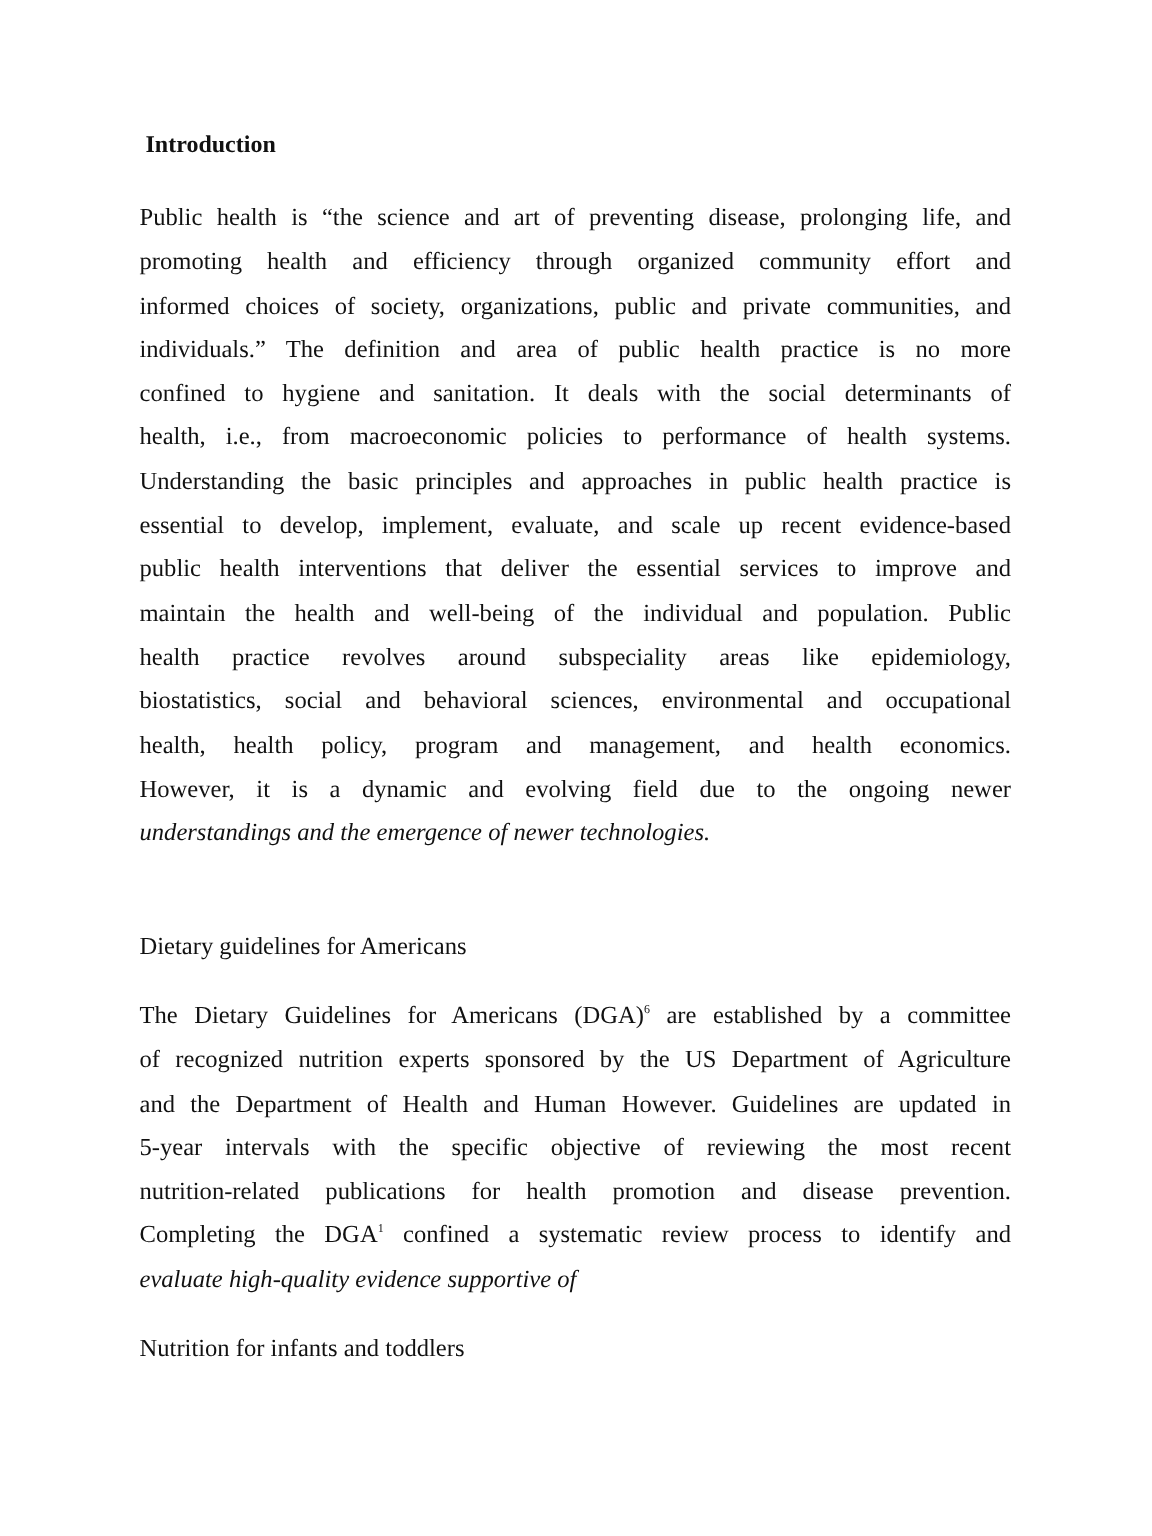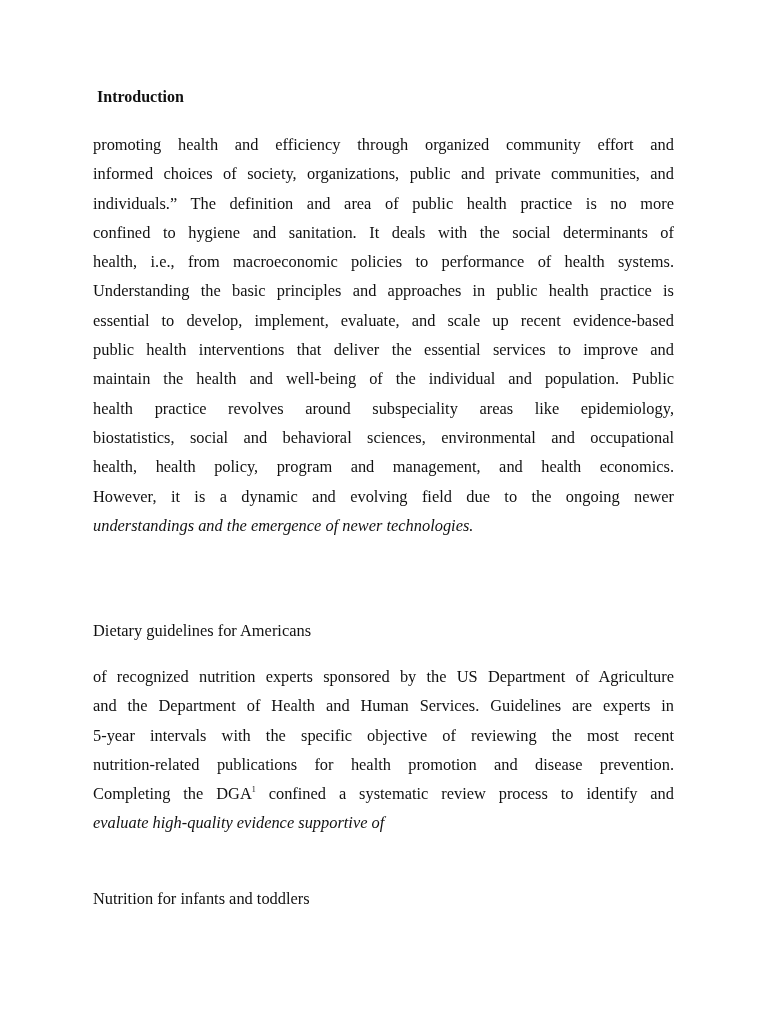--- a/index.html
+++ b/index.html
@@ -71,41 +71,43 @@
     #nutrition-heading { top: 889px; }
   </style>
 </head>
 <body>
 
 <div class="page">
 
   <div class="heading-bold">Introduction</div>
 
   <div class="para" id="intro-para">
+    <span class="line">Public health is “the science and art of preventing disease, prolonging life, and</span>
     <span class="line">promoting health and efficiency through organized community effort and</span>
     <span class="line">informed choices of society, organizations, public and private communities, and</span>
     <span class="line">individuals.” The definition and area of public health practice is no more</span>
     <span class="line">confined to hygiene and sanitation. It deals with the social determinants of</span>
     <span class="line">health, i.e., from macroeconomic policies to performance of health systems.</span>
     <span class="line">Understanding the basic principles and approaches in public health practice is</span>
     <span class="line">essential to develop, implement, evaluate, and scale up recent evidence-based</span>
     <span class="line">public health interventions that deliver the essential services to improve and</span>
     <span class="line">maintain the health and well-being of the individual and population. Public</span>
     <span class="line">health practice revolves around subspeciality areas like epidemiology,</span>
     <span class="line">biostatistics, social and behavioral sciences, environmental and occupational</span>
     <span class="line">health, health policy, program and management, and health economics.</span>
     <span class="line">However, it is a dynamic and evolving field due to the ongoing newer</span>
     <span class="line last">understandings and the emergence of newer technologies.</span>
   </div>
 
   <div class="subheading" id="dga-heading">Dietary guidelines for Americans</div>
 
   <div class="para" id="dga-para">
+    <span class="line"><span>The Dietary Guidelines for Americans (DGA)</span><sup>6</sup><span> are established by a committee</span></span>
     <span class="line">of recognized nutrition experts sponsored by the US Department of Agriculture</span>
-    <span class="line">and the Department of Health and Human Services. Guidelines are experts in</span>
+    <span class="line">and the Department of Health and Human However. Guidelines are updated in</span>
     <span class="line">5-year intervals with the specific objective of reviewing the most recent</span>
     <span class="line">nutrition-related publications for health promotion and disease prevention.</span>
     <span class="line"><span>Completing the DGA</span><sup>1</sup><span> confined a systematic review process to identify and</span></span>
     <span class="line last">evaluate high-quality evidence supportive of</span>
   </div>
 
   <div class="subheading" id="nutrition-heading">Nutrition for infants and toddlers</div>
 
 </div>
 

